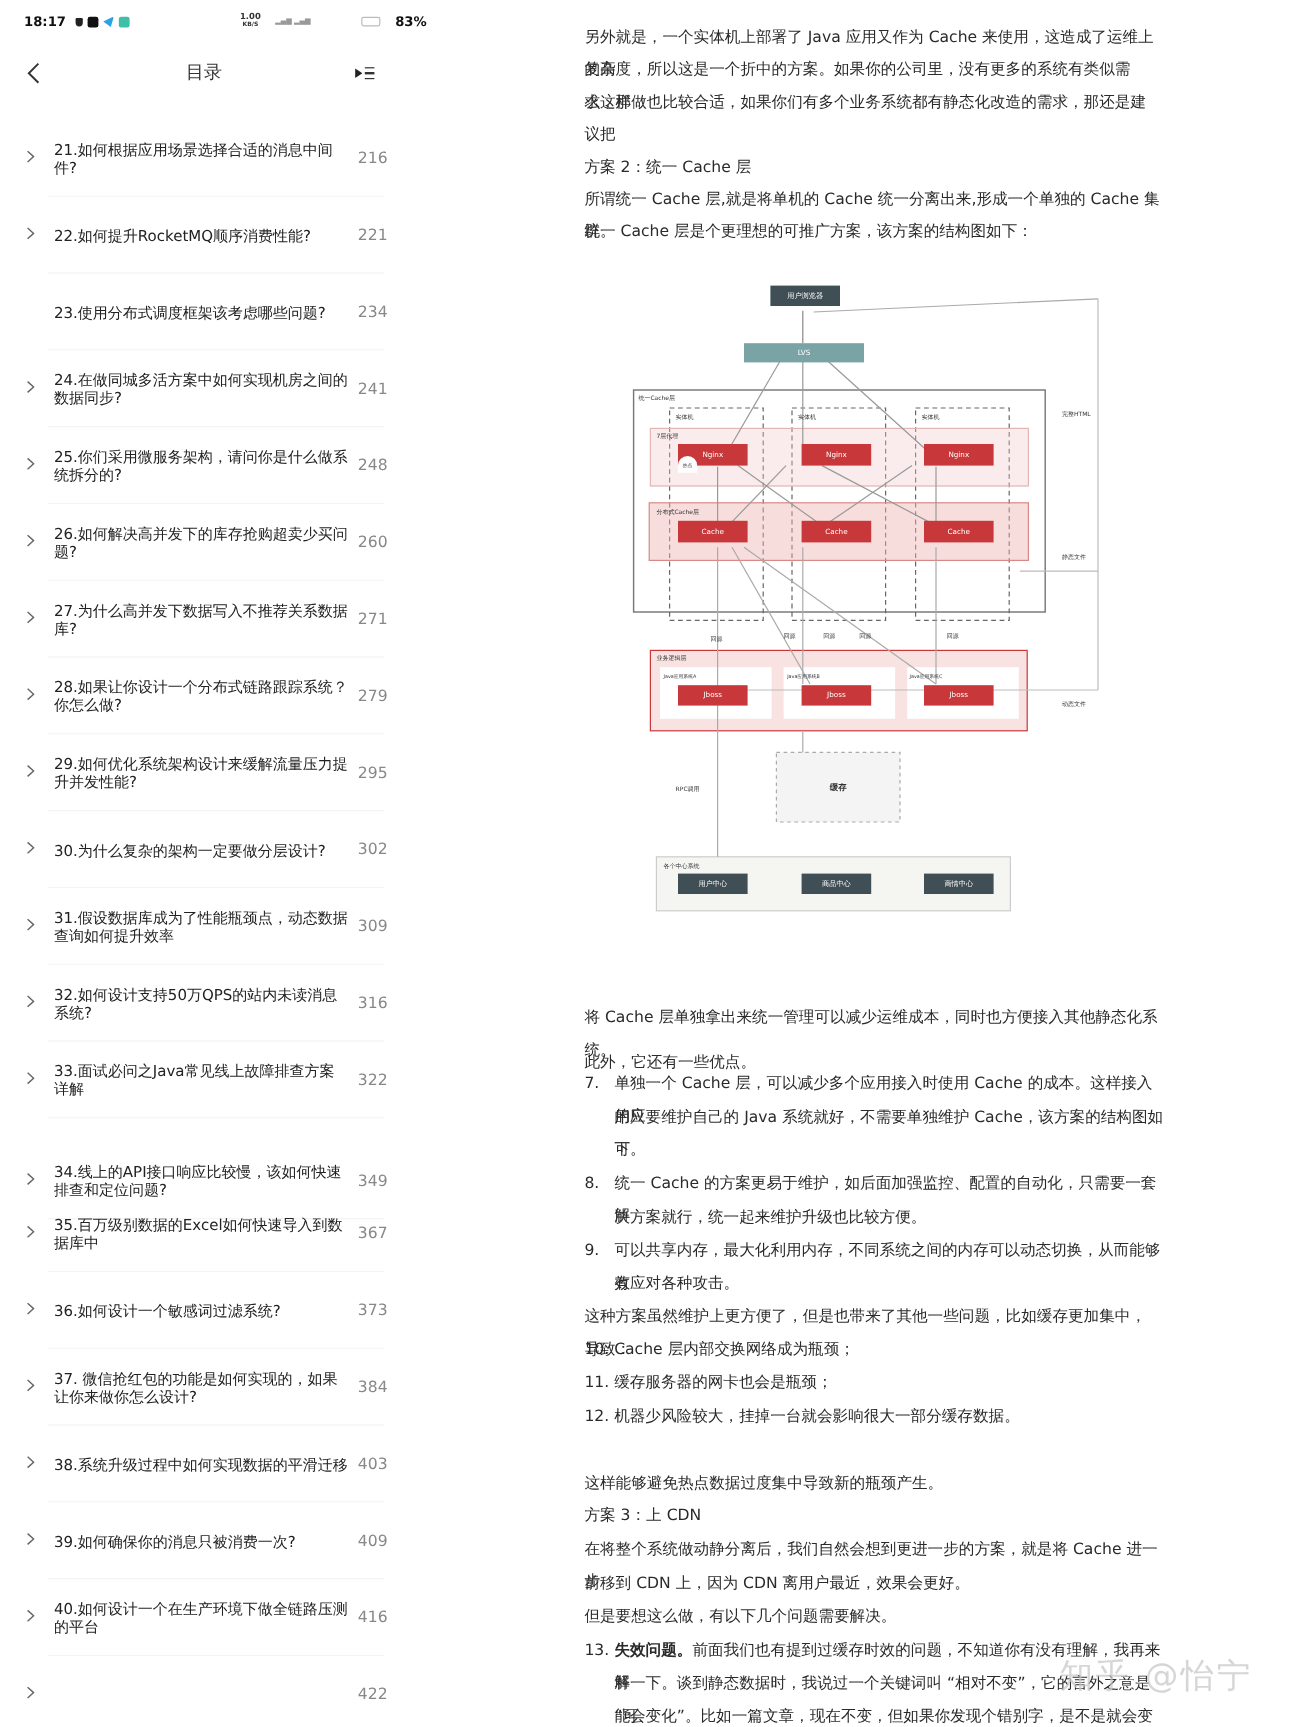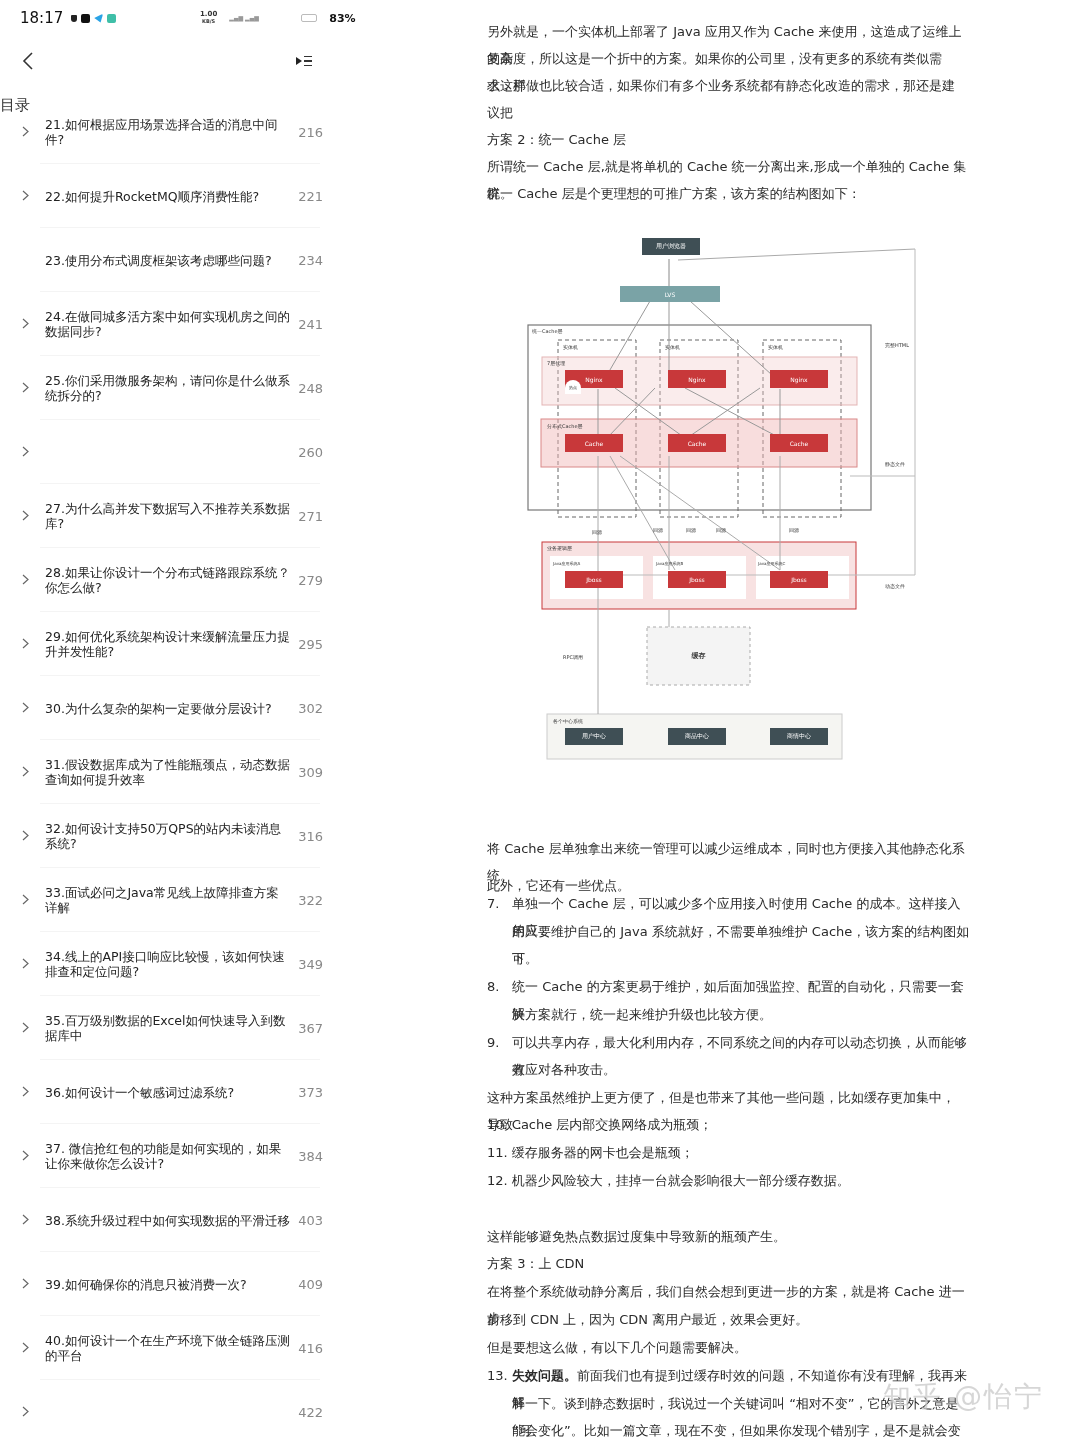--- a/index.html
+++ b/index.html
@@ -2,31 +2,31 @@
 <html><head>
   <meta charset="utf-8">
   <style>
     * { box-sizing: border-box; margin: 0; padding: 0; }
     html, body { width: 1080px; height: 1439px; overflow: hidden; background: #fff; }
     body { position: relative; font-family: "DejaVu Sans", "Liberation Sans", sans-serif; color: #222; }
 
     
     .left { position: absolute; left: 0; top: 0; width: 340px; height: 1439px; background: #fff; }
     .statusbar { position: absolute; left: 0; top: 0; width: 340px; height: 36px; display: flex; align-items: center; padding: 0 20px; font-size: 11px; }
-    .statusbar .time { font-weight: normal; font-size: 15px; color: #111; }
+    .statusbar .time { font-weight: bold; font-size: 11px; color: #111; }
     .sb-icons { display: flex; gap: 4px; margin-left: 8px; align-items: center; }
     .sb-ico { width: 9px; height: 9px; border-radius: 2px; display: inline-block; }
     .sb-right { position: absolute; left: 200px; top: 11px; display: flex; align-items: center; gap: 12px; }
     .netspeed { font-size: 7px; line-height: 7px; font-weight: bold; text-align: center; color: #333; }
     .sig { font-size: 6px; color: #999; width: 60px; line-height: 6px; }
     .battery { font-size: 11px; font-weight: bold; color: #111; }
 
     .navbar { position: absolute; left: 0; top: 44px; width: 340px; height: 34px; }
     .back-btn { position: absolute; left: 16px; top: 4px; width: 24px; height: 26px; display: flex; align-items: center; justify-content: center; font-size: 22px; color: #333; }
-    .nav-title { position: absolute; left: 0; width: 340px; top: 7px; text-align: left; font-size: 15px; color: #333; margin-top: 45px; }
+    .nav-title { position: absolute; left: 0; width: 340px; top: 7px; text-align: center; font-size: 15px; color: #333; }
     .toc-btn { position: absolute; right: 22px; top: 7px; width: 22px; height: 20px; display: flex; align-items: center; gap: 2px; }
     .toc-btn .tri { width: 0; height: 0; border-left: 6px solid #222; border-top: 4px solid transparent; border-bottom: 4px solid transparent; }
     .toc-btn .lines { display: flex; flex-direction: column; gap: 3px; }
     .toc-btn .lines span { width: 8px; height: 1.5px; background: #333; display: block; }
 
     .toc-list { position: absolute; left: 0; top: 100px; width: 340px; }
     .toc-item { position: absolute; left: 0; width: 340px; height: 64px; display: flex; align-items: center; }
     .toc-chev { position: absolute; left: 20px; width: 10px; font-size: 14px; color: #666; text-align: center; }
     .toc-text { position: absolute; left: 45px; width: 245px; font-size: 12.5px; line-height: 15px; color: #222; }
     .toc-page { position: absolute; right: 17px; font-size: 13px; color: #888; text-align: right; }
@@ -123,20 +123,21 @@
             <polyline points="1,1 6,5.5 1,10" fill="none" stroke="#666" stroke-width="1.2"></polyline>
           </svg></span>
         <span class="toc-text">25.你们采用微服务架构，请问你是什么做系统拆分的?</span>
         <span class="toc-page">248</span>
         <div class="toc-divider"></div>
       </div>
       <div class="toc-item" style="top: 320px;">
         <span class="toc-chev"><svg width="7" height="11" viewBox="0 0 7 11">
             <polyline points="1,1 6,5.5 1,10" fill="none" stroke="#666" stroke-width="1.2"></polyline>
           </svg></span>
+        <span class="toc-text">26.如何解决高并发下的库存抢购超卖少买问题?</span>
         <span class="toc-page">260</span>
         <div class="toc-divider"></div>
       </div>
       <div class="toc-item" style="top: 384px;">
         <span class="toc-chev"><svg width="7" height="11" viewBox="0 0 7 11">
             <polyline points="1,1 6,5.5 1,10" fill="none" stroke="#666" stroke-width="1.2"></polyline>
           </svg></span>
         <span class="toc-text">27.为什么高并发下数据写入不推荐关系数据库?</span>
         <span class="toc-page">271</span>
         <div class="toc-divider"></div>
@@ -182,21 +183,21 @@
         <div class="toc-divider"></div>
       </div>
       <div class="toc-item" style="top: 768px;">
         <span class="toc-chev"><svg width="7" height="11" viewBox="0 0 7 11">
             <polyline points="1,1 6,5.5 1,10" fill="none" stroke="#666" stroke-width="1.2"></polyline>
           </svg></span>
         <span class="toc-text">33.面试必问之Java常见线上故障排查方案详解</span>
         <span class="toc-page">322</span>
         <div class="toc-divider"></div>
       </div>
-      <div class="toc-item" style="top: 832px;">
+      <div class="toc-item" style="top: 852px;">
         <span class="toc-chev"><svg width="7" height="11" viewBox="0 0 7 11">
             <polyline points="1,1 6,5.5 1,10" fill="none" stroke="#666" stroke-width="1.2"></polyline>
           </svg></span>
         <span class="toc-text">34.线上的API接口响应比较慢，该如何快速排查和定位问题?</span>
         <span class="toc-page">349</span>
         <div class="toc-divider"></div>
       </div>
       <div class="toc-item" style="top: 896px;">
         <span class="toc-chev"><svg width="7" height="11" viewBox="0 0 7 11">
             <polyline points="1,1 6,5.5 1,10" fill="none" stroke="#666" stroke-width="1.2"></polyline>

